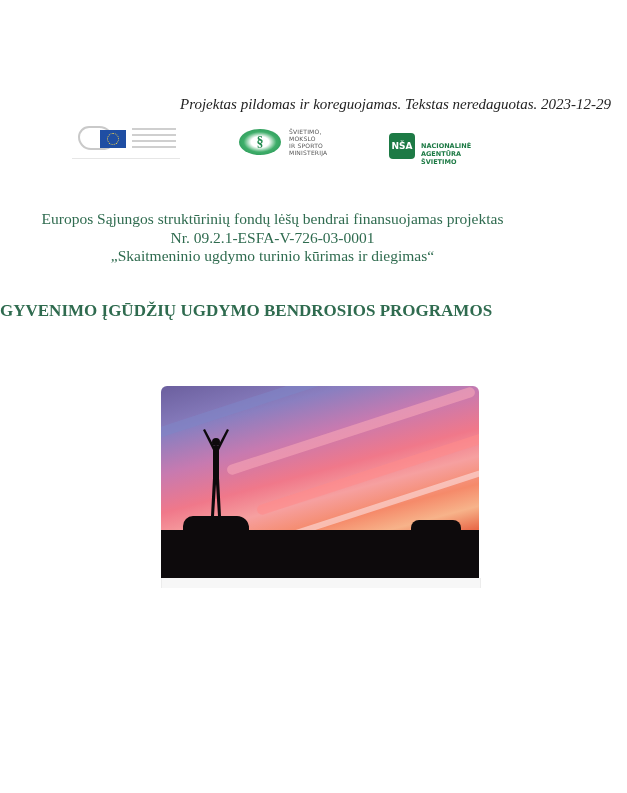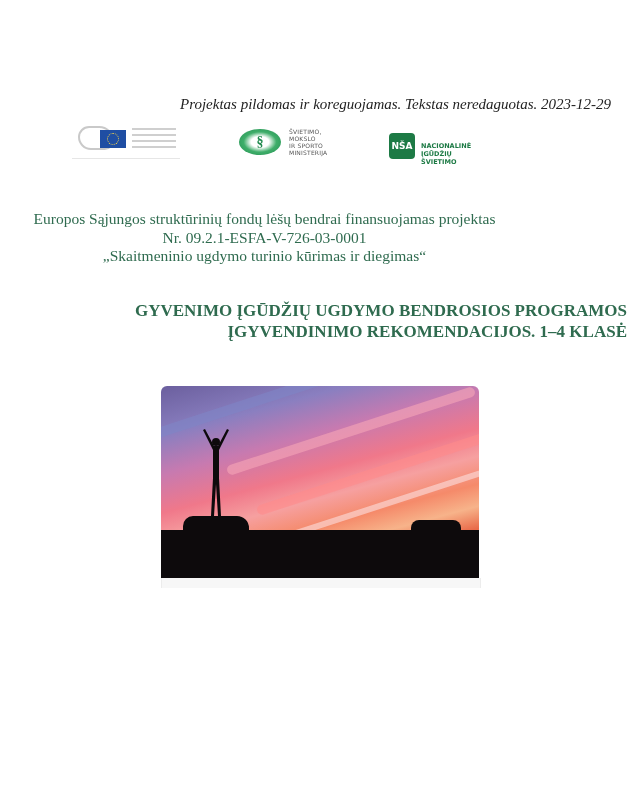--- a/index.html
+++ b/index.html
@@ -39,25 +39,25 @@
   .logo-nsa {
     position: absolute; left: 389px; top: 126px; display: flex; align-items: center; gap: 6px;
   }
   .nsa-box {
     width: 26px; height: 26px; background: #1d7a45; border-radius: 4px; color: #fff;
     font-family: "DejaVu Sans", sans-serif; font-weight: bold; font-size: 9px;
     display: flex; align-items: center; justify-content: center; text-align: center;
   }
   .nsa-text { font-family: "DejaVu Sans", sans-serif; font-size: 6.5px; line-height: 8px; color: #1d7a45; font-weight: bold; margin-top: 16px; }
   .project {
-    position: absolute; left: 0; width: 529px; top: 210px; text-align: center;
+    position: absolute; left: 8px; width: 529px; top: 210px; text-align: center;
     color: #2f6b4f; font-size: 15.5px; line-height: 18.5px;
   }
   .title {
-    position: absolute; left: 0; width: 627px; top: 300px; text-align: right;
+    position: absolute; left: 0; width: 627px; top: 300px; text-align: left;
     color: #2f6b4f; font-size: 17px; line-height: 21px; font-weight: bold;
   }
   .cover-img {
     position: absolute; left: 161px; top: 386px; width: 318px; height: 192px; overflow: hidden;
     border-radius: 6px 6px 0 0;
     background:
       linear-gradient(160deg, rgba(0,0,0,0) 0%, rgba(0,0,0,0) 100%),
       linear-gradient(165deg, #6b5f9e 0%, #8a7fc0 18%, #c77ab0 32%, #f0788a 46%, #f6a0a0 56%, #f58a6a 66%, #f7b38a 74%, #e96b4a 82%, #d9583e 100%);
   }
   .streak { position: absolute; height: 10px; border-radius: 6px; transform: rotate(-18deg); opacity: 0.6; }
@@ -97,34 +97,33 @@
     <div>MOKSLO</div>
     <div>IR SPORTO</div>
     <div>MINISTERIJA</div>
   </div>
 </div>
 
 <div class="logo-nsa">
   <div class="nsa-box">NŠA</div>
   <div class="nsa-text">
     <div>NACIONALINĖ</div>
-    <div>ĮGŪDŽIŲ</div>
+    <div>AGENTŪRA</div>
     <div>ŠVIETIMO</div>
   </div>
 </div>
 
 <div class="project">
   <div>Europos Sąjungos struktūrinių fondų lėšų bendrai finansuojamas projektas</div>
   <div>Nr. 09.2.1-ESFA-V-726-03-0001</div>
   <div>„Skaitmeninio ugdymo turinio kūrimas ir diegimas“</div>
 </div>
 
 <div class="title">
   <div>GYVENIMO ĮGŪDŽIŲ UGDYMO BENDROSIOS PROGRAMOS</div>
-  <div>ĮGYVENDINIMO REKOMENDACIJOS. 1–4 KLASĖ</div>
 </div>
 
 <div class="cover-img">
   <div class="streak" style="left:60px;top:40px;width:260px;background:#f7a6b8;"></div>
   <div class="streak" style="left:90px;top:80px;width:260px;background:#ff8a8a;"></div>
   <div class="streak" style="left:120px;top:110px;width:240px;background:#fbe0e0;height:6px;"></div>
   <div class="streak" style="left:-20px;top:15px;width:200px;background:#7f86c6;"></div>
   <svg class="person" viewBox="0 0 30 90">
     <path d="M2 2 L12 22 L12 50 L10 88 L13 88 L15 56 L17 88 L20 88 L18 50 L18 22 L28 2 L26 1 L17 18 L13 18 L4 1 Z" fill="#0d0a0c"></path>
     <circle cx="15" cy="14" r="4" fill="#0d0a0c"></circle>

